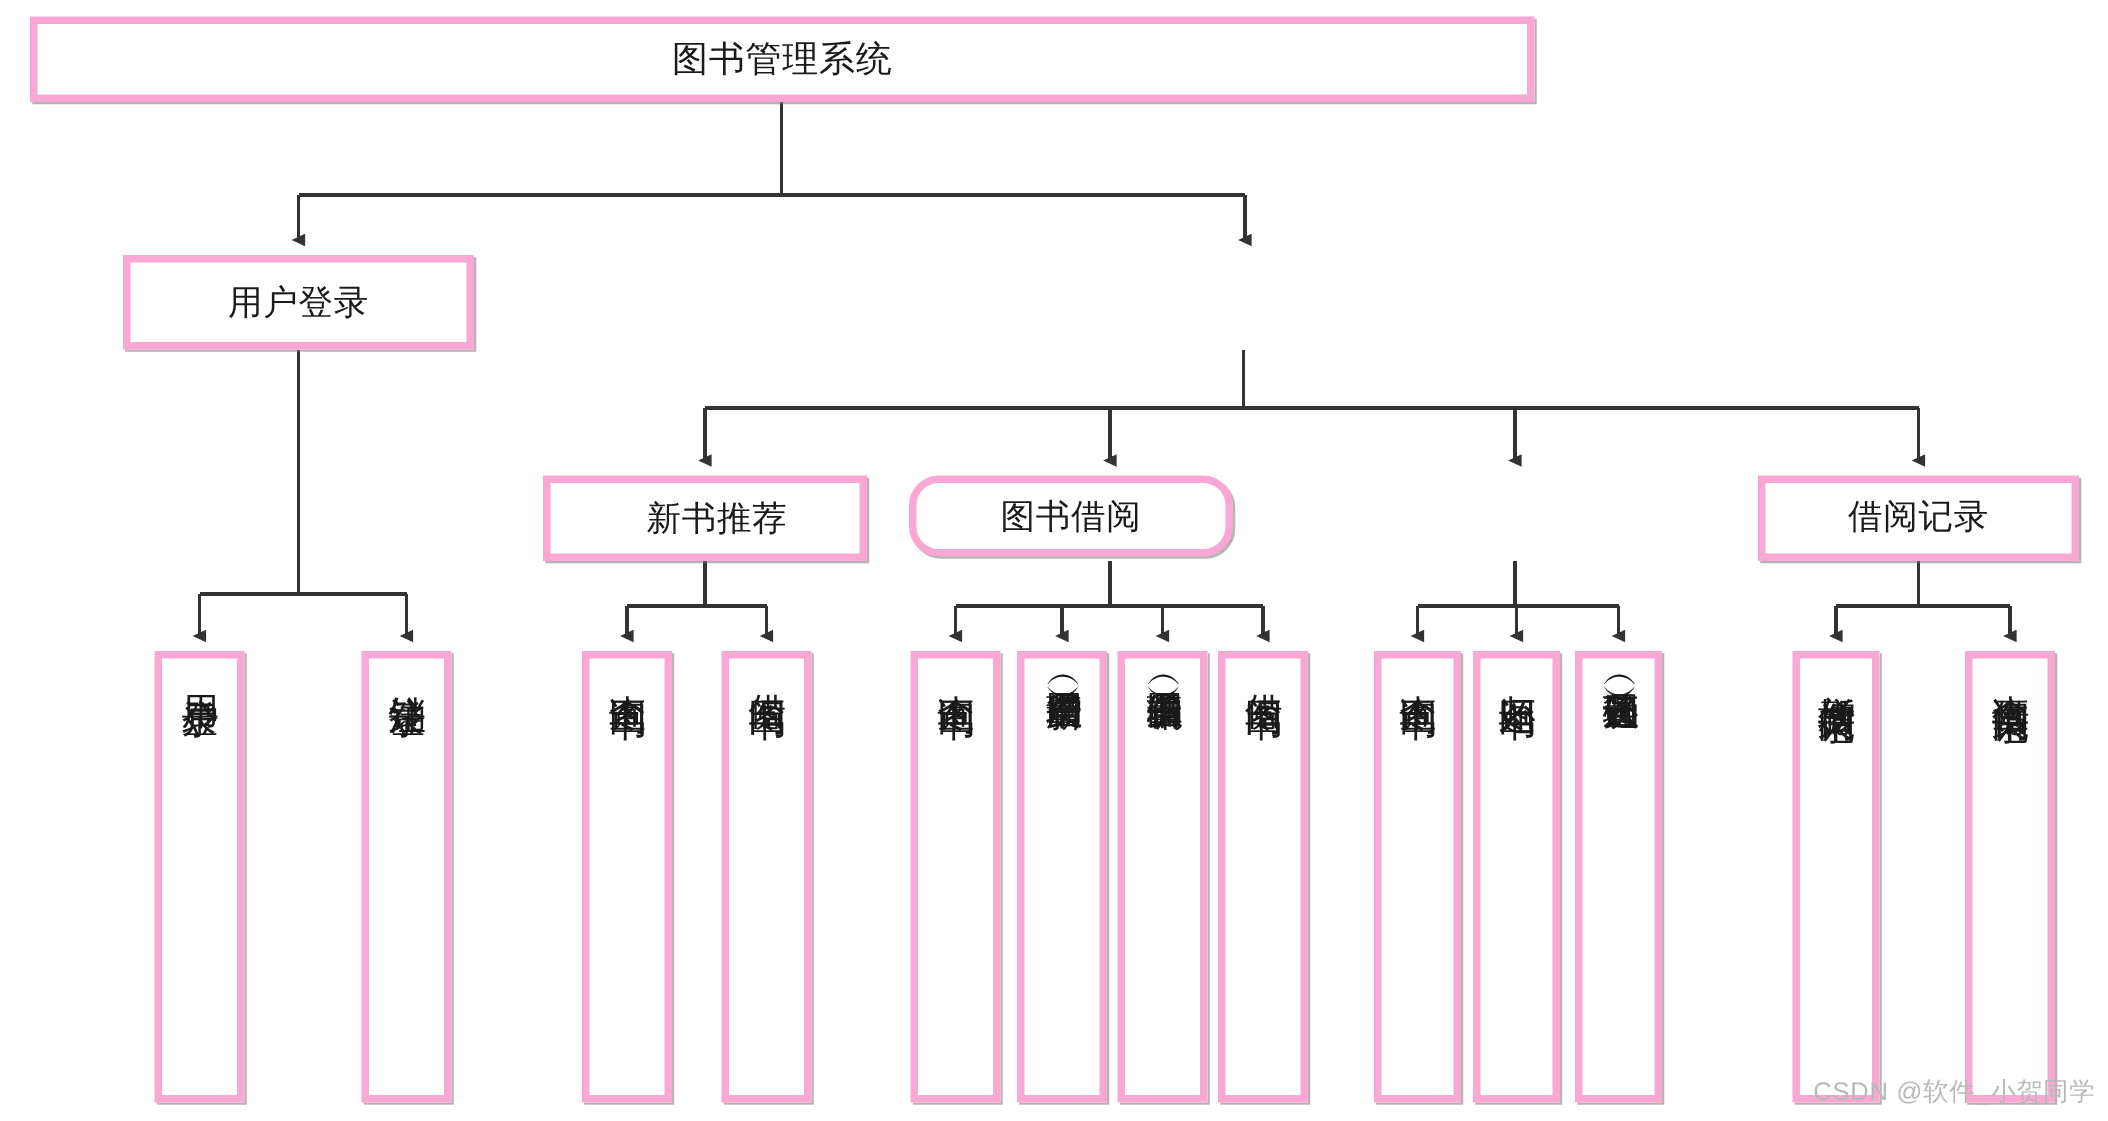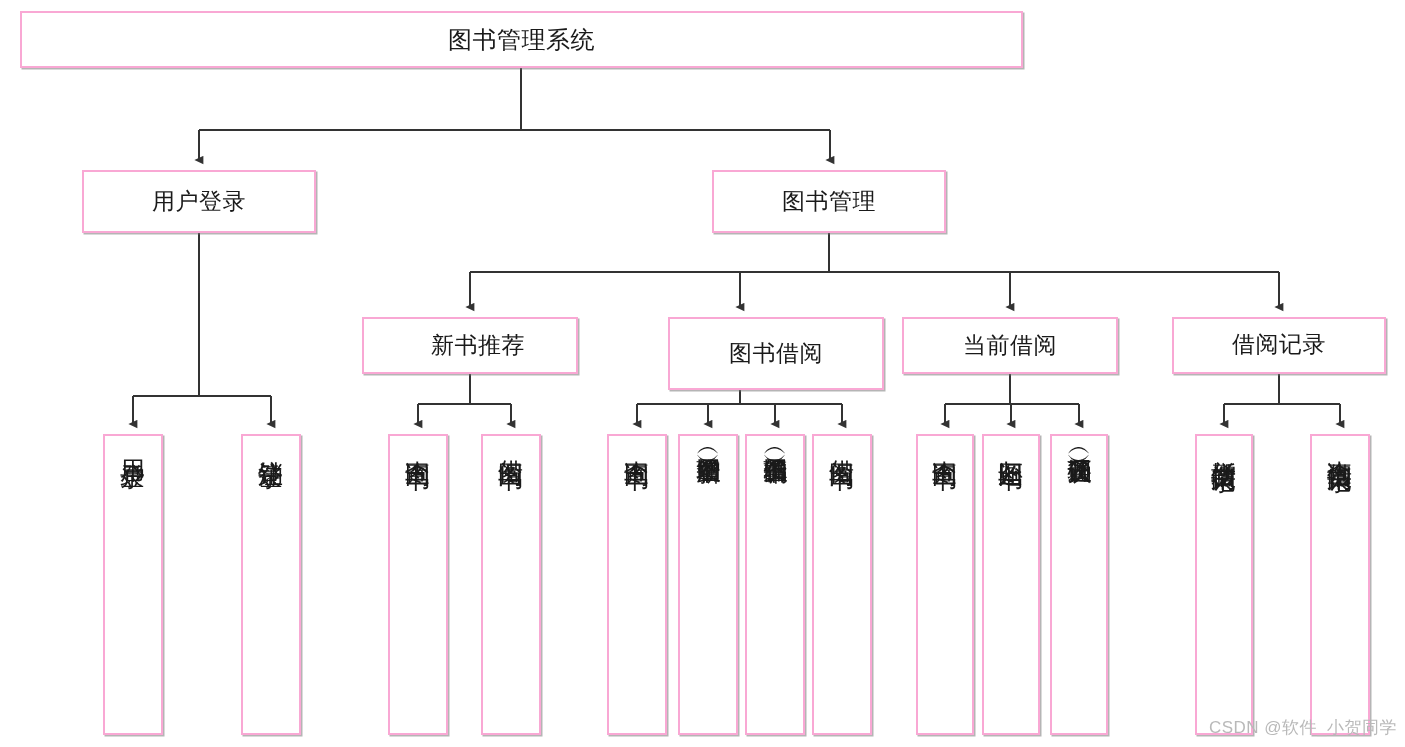--- a/index.html
+++ b/index.html
@@ -23,21 +23,21 @@
     left: 0;
     top: 0;
     width: 1405px;
     height: 747px;
     pointer-events: none;
   }
   .node {
     position: absolute;
     box-sizing: border-box;
     background: #ffffff;
-    border: 2px solid #f9a8d4;
+    border: 5px solid #f9a8d4;
     box-shadow: 1.5px 1.5px 0 0 rgba(120,120,120,0.55);
     display: flex;
     align-items: center;
     justify-content: center;
     color: #1a1a1a;
     z-index: 2;
   }
   .node .label {
     display: block;
     text-align: center;
@@ -138,32 +138,26 @@
     </g>
   </svg>
 
   <div class="node h root" style="left: 20px; top: 11px; width: 1003px; height: 57px;">
     <span class="label">图书管理系统</span>
   </div>
 
   <div class="node h" style="left: 82px; top: 170px; width: 234px; height: 63px;">
     <span class="label">用户登录</span>
   </div>
-  <div class="node h" style="left: 712px; top: 170px; width: 234px; height: 63px;">
-    <span class="label">图书管理</span>
-  </div>
 
   <div class="node h" style="left: 362px; top: 317px; width: 216px; height: 57px; padding-left: 16px;">
     <span class="label">新书推荐</span>
   </div>
-  <div class="node h" style="left: 668px; top: 317px; width: 216px; height: 73px;">
+  <div class="node h" style="left: 606px; top: 317px; width: 216px; height: 54px; border-radius: 20px;">
     <span class="label">图书借阅</span>
-  </div>
-  <div class="node h" style="left: 902px; top: 317px; width: 216px; height: 57px;">
-    <span class="label">当前借阅</span>
   </div>
   <div class="node h" style="left: 1172px; top: 317px; width: 214px; height: 57px; font-family: Liberation Serif, serif;">
     <span class="label">借阅记录</span>
   </div>
 
   <div class="node v" style="left: 103px; top: 434px; width: 60px; height: 301px;">
     <span class="label">用户登录</span>
   </div>
   <div class="node v" style="left: 241px; top: 434px; width: 60px; height: 301px;">
     <span class="label">注销登录</span>

